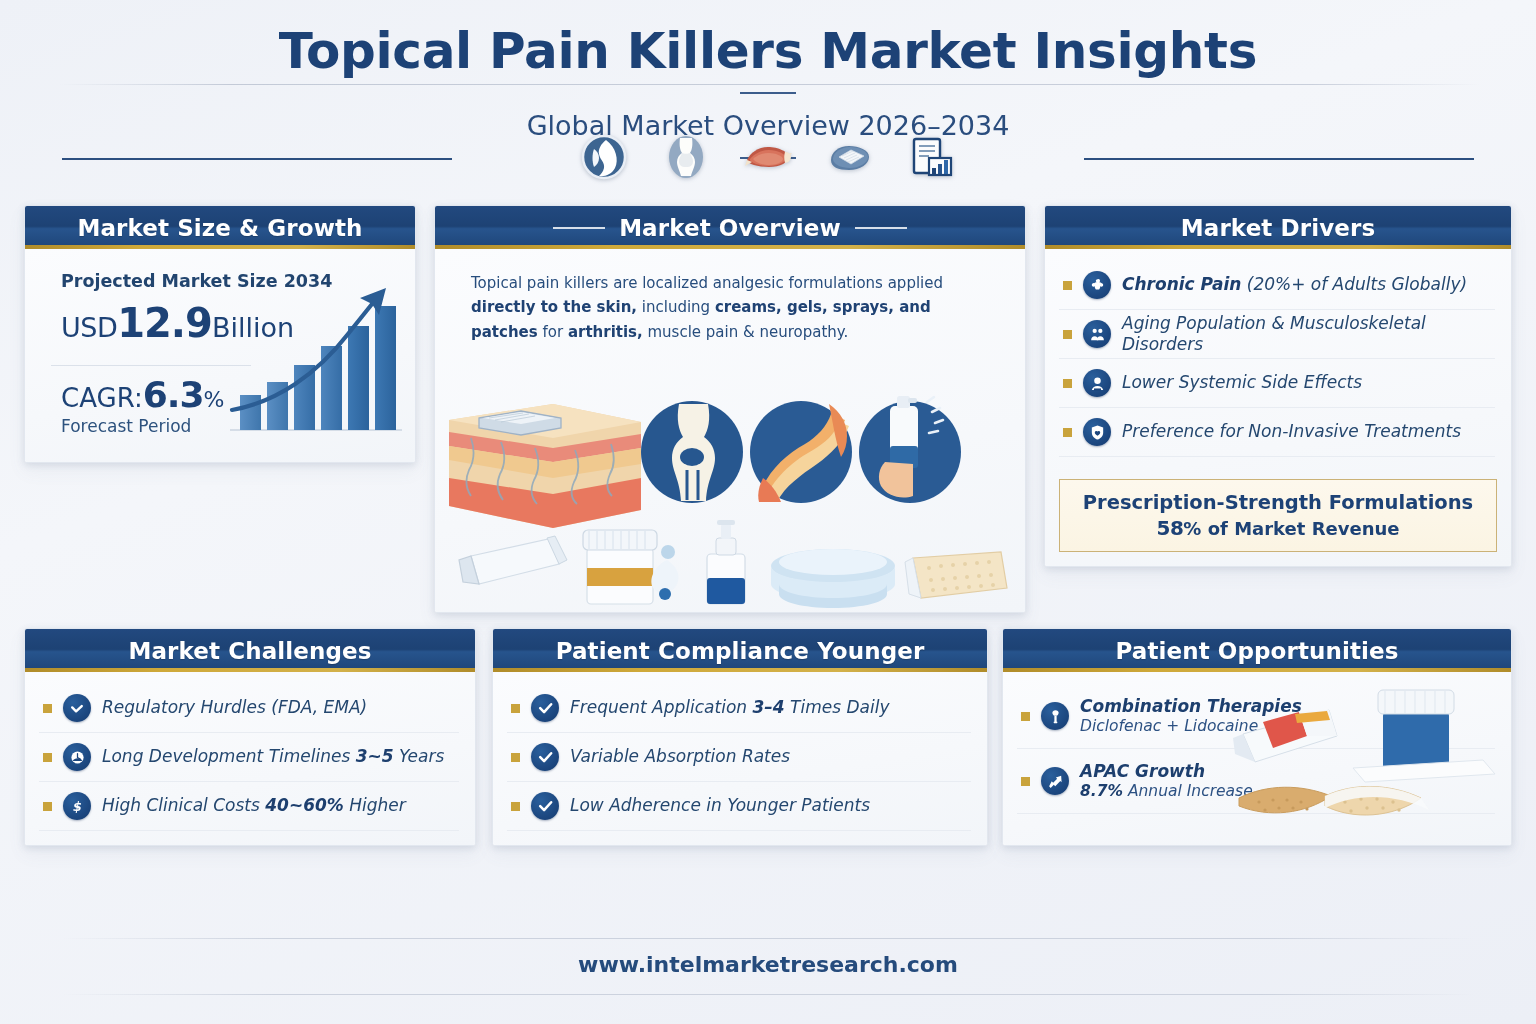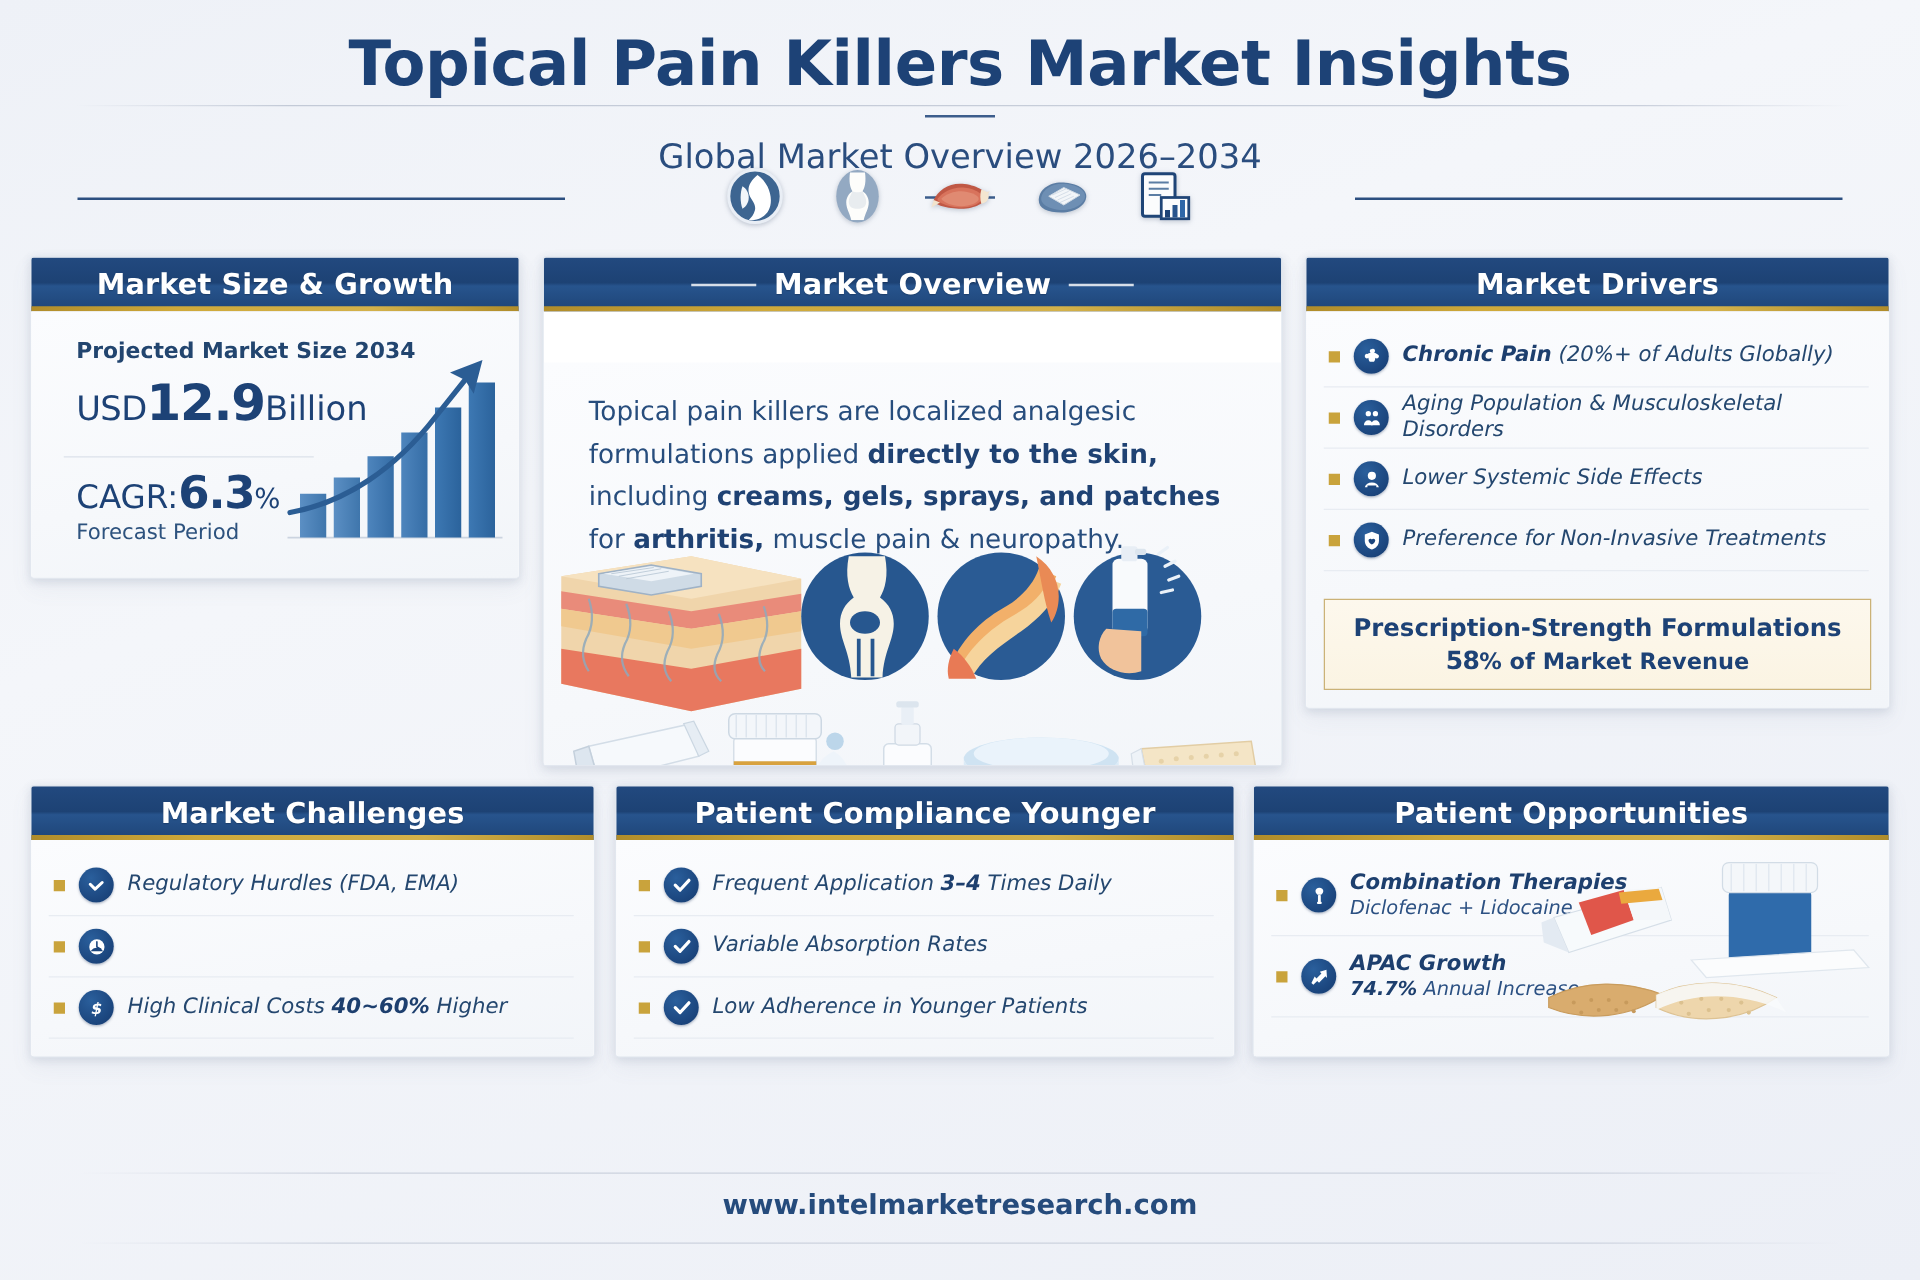--- a/index.html
+++ b/index.html
@@ -173,25 +173,24 @@
   .ms-chart {
     position: absolute;
     right: 8px; bottom: 20px;
     width: 185px; height: 160px;
   }
 
   
   #card-market-overview { left: 434px; top: 205px; width: 592px; height: 408px; }
   .mo-text {
     padding: 22px 34px 0 36px;
-    font-size: 21px;
+    font-size: 15px;
     line-height: 1.62;
     color: #274d7d;
     font-family: "DejaVu Sans", sans-serif;
-    margin-top: 41px;
   }
   .mo-text b { font-weight: bold; color: #1f4273; }
   .mo-figure {
     position: absolute;
     left: 0; bottom: 0;
     width: 592px; height: 252px;
   }
 
   
   #card-market-drivers { left: 1044px; top: 205px; width: 468px; height: 362px; }
@@ -611,20 +610,21 @@
 
       <div class="list-row">
         <span class="sq"></span>
         <span class="cicon">
           <svg viewBox="0 0 24 24">
               <circle cx="12" cy="12" r="8.6" fill="#fff"></circle>
               <path d="M12 12V6.4M12 12l4.4 2.6" stroke="#1b457d" stroke-width="1.8" stroke-linecap="round"></path>
               <path d="M5 17c1.8-2.6 4.2-3.9 7-3.9s5.2 1.3 7 3.9z" fill="#1b457d"></path>
             </svg>
         </span>
+        <span class="row-text"><span>Long Development Timelines </span><b>3~5</b><span> Years</span></span>
       </div>
 
       <div class="list-row">
         <span class="sq"></span>
         <span class="cicon">
           <svg viewBox="0 0 24 24">
               <text x="12" y="18.5" text-anchor="middle" font-family="DejaVu Sans" font-size="18" font-weight="bold" fill="#fff">$</text>
             </svg>
         </span>
         <span class="row-text"><span>High Clinical Costs </span><b>40~60%</b><span> Higher</span></span>
@@ -738,21 +738,21 @@
         <span class="row-text"><b>Combination Therapies</b><span class="sub"><b></b><span>Diclofenac + Lidocaine</span></span></span>
       </div>
 
       <div class="list-row">
         <span class="sq"></span>
         <span class="cicon">
           <svg viewBox="0 0 24 24">
               <path d="M20 4l-7.5 2.3 1.8 1.8-5.6 5.6-2-2L3 18.8 5.2 21l4.4-4.4 2 2 7.2-7.2 1.8 1.8z" fill="#fff"></path>
             </svg>
         </span>
-        <span class="row-text"><b>APAC Growth</b><span class="sub"><b>74.7%</b><span> Annual Increase</span></span></span>
+        <span class="row-text"><b>APAC Growth</b><span class="sub"><b>8.7%</b><span> Annual Increase</span></span></span>
       </div>
     </div>
   </div>
 </div>
 
 <div class="footer-rule-top"></div>
 <div class="footer-url">www.intelmarketresearch.com</div>
 <div class="footer-rule-bot"></div>
 
 </body></html>

